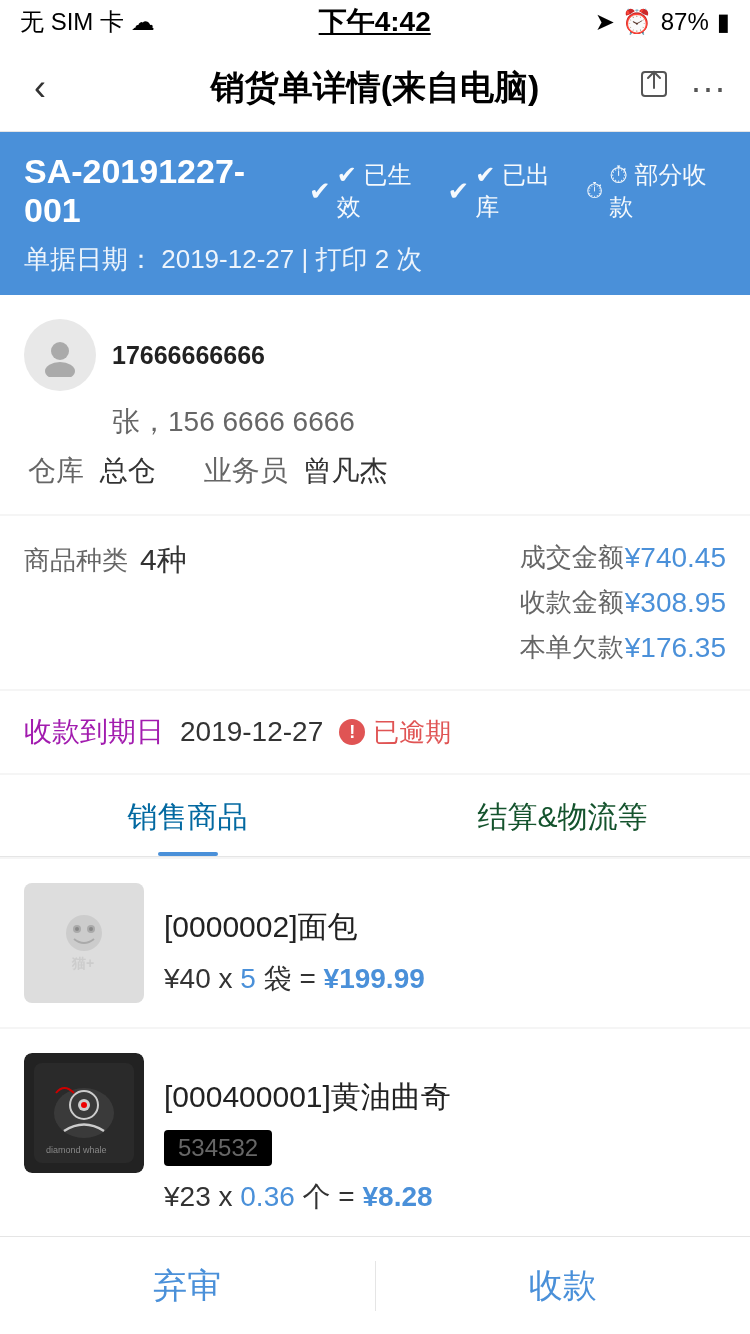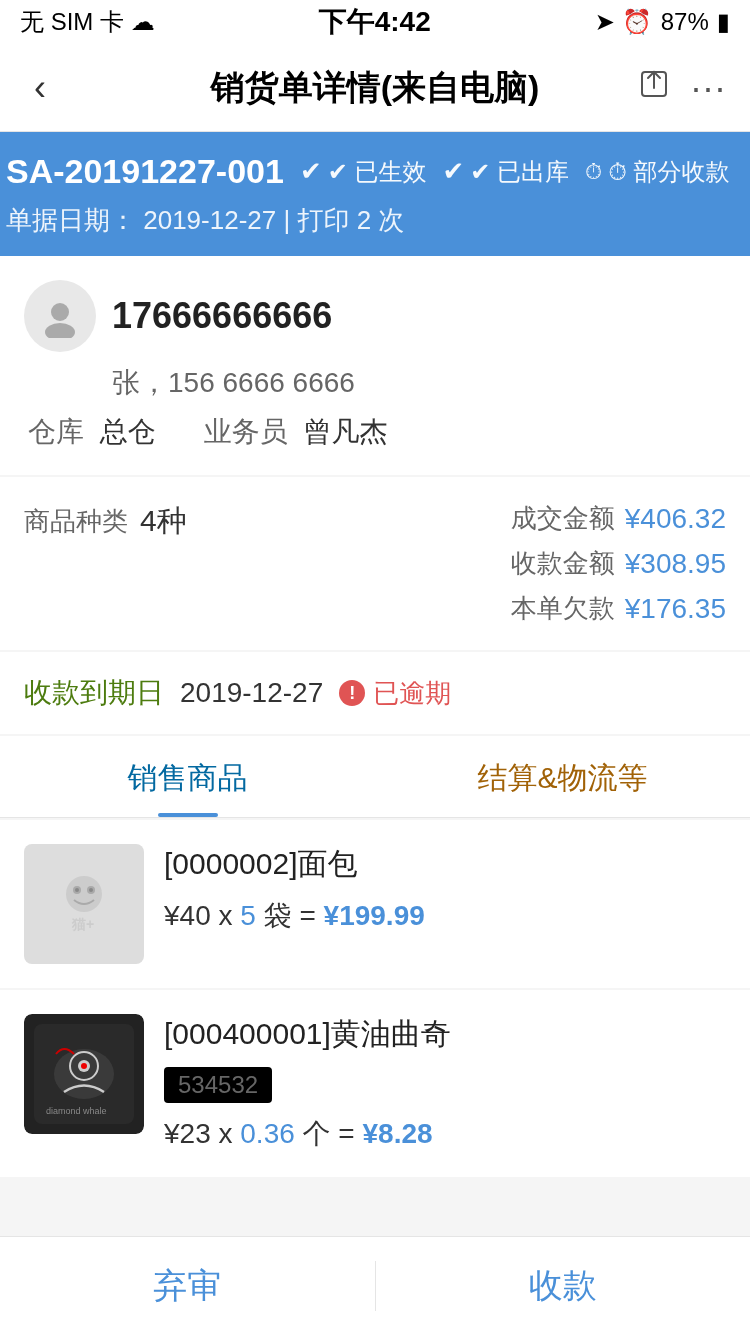--- a/index.html
+++ b/index.html
@@ -18,21 +18,21 @@
       background: #fff;
       height: 44px;
       display: flex;
       align-items: center;
       justify-content: space-between;
       padding: 0 20px;
       font-size: 24px;
       color: #000;
     }
     .status-left { display: flex; align-items: center; gap: 8px; }
-    .status-center { font-weight: 600; font-size: 28px; }
+    .status-center { font-weight: 600; font-size: 28px; text-decoration: underline; }
     .status-right { display: flex; align-items: center; gap: 8px; font-size: 24px; }
 
     
     .nav-bar {
       background: #fff;
       height: 88px;
       display: flex;
       align-items: center;
       padding: 0 24px;
       border-bottom: 1px solid #e5e5e5;
@@ -60,21 +60,21 @@
     }
     .nav-icon {
       font-size: 36px;
       color: #555;
       cursor: pointer;
     }
 
     
     .header-banner {
       background: #4A90D9;
-      padding: 20px 6px 18px;
+      padding: 20px 24px 18px;
       color: #fff;
     }
     .header-row1 {
       display: flex;
       align-items: center;
       gap: 16px;
       margin-bottom: 12px;
     }
     .order-id {
       font-size: 34px;
@@ -113,21 +113,21 @@
       height: 72px;
       border-radius: 50%;
       background: #e8e8e8;
       display: flex;
       align-items: center;
       justify-content: center;
       flex-shrink: 0;
     }
     .avatar svg { width: 44px; height: 44px; }
     .customer-name {
-      font-size: 36px;
+      font-size: 25px;
       font-weight: 600;
       color: #222;
     }
     .customer-sub {
       font-size: 28px;
       color: #666;
       margin-bottom: 11px;
       padding-left: 88px;
     }
     .customer-meta {
@@ -164,38 +164,38 @@
     }
     .stats-right {
       display: flex;
       flex-direction: column;
       align-items: flex-end;
       gap: 10px;
     }
     .stat-row {
       display: flex;
       align-items: center;
-      gap: 10px;
+      gap: 1px;
       font-size: 26px;
     }
     .stat-label { color: #666; }
     .stat-value { color: #4A90D9; font-size: 28px; font-weight: 500; }
 
     
     .due-section {
       background: #fff;
       padding: 22px 24px;
       display: flex;
       align-items: center;
       gap: 16px;
       font-size: 28px;
       color: #333;
       margin-bottom: 2px;
     }
-    .due-label { color: #4d7c0f; }
+    .due-label { color: #a21caf; }
     .due-date { color: #333; }
     .overdue-badge {
       display: flex;
       align-items: center;
       gap: 8px;
       color: #E05454;
       font-size: 26px;
     }
     .overdue-dot {
       width: 26px;
@@ -215,21 +215,21 @@
       background: #fff;
       display: flex;
       border-bottom: 1px solid #e5e5e5;
       margin-bottom: 2px;
     }
     .tab {
       flex: 1;
       text-align: center;
       padding: 22px 0 18px;
       font-size: 30px;
-      color: #a16207;
+      color: #14532d;
       cursor: pointer;
       position: relative;
     }
     .tab.active {
       color: #0369a1;
     }
     .tab.active::after {
       content: '';
       position: absolute;
       bottom: 0;
@@ -260,20 +260,21 @@
       overflow: hidden;
       display: flex;
       align-items: center;
       justify-content: center;
     }
     .product-info { flex: 1; }
     .product-code-name {
       font-size: 30px;
       color: #222;
       margin-bottom: 12px;
+      margin-top: 24px;
     }
     .product-spec-badge {
       display: inline-block;
       background: #000000;
       color: #666;
       font-size: 24px;
       padding: 4px 14px;
       border-radius: 4px;
       margin-bottom: 12px;
     }
@@ -403,21 +404,21 @@
 <div class="stats-section">
   <div class="stats-left">
     <div class="product-kinds">
       <span>商品种类</span>
       <span class="product-kinds-value">4种</span>
     </div>
   </div>
   <div class="stats-right">
     <div class="stat-row">
       <span class="stat-label">成交金额</span>
-      <span class="stat-value">¥406.32</span>
+      <span class="stat-value">¥740.45</span>
     </div>
     <div class="stat-row">
       <span class="stat-label">收款金额</span>
       <span class="stat-value">¥308.95</span>
     </div>
     <div class="stat-row">
       <span class="stat-label">本单欠款</span>
       <span class="stat-value">¥176.35</span>
     </div>
   </div>

